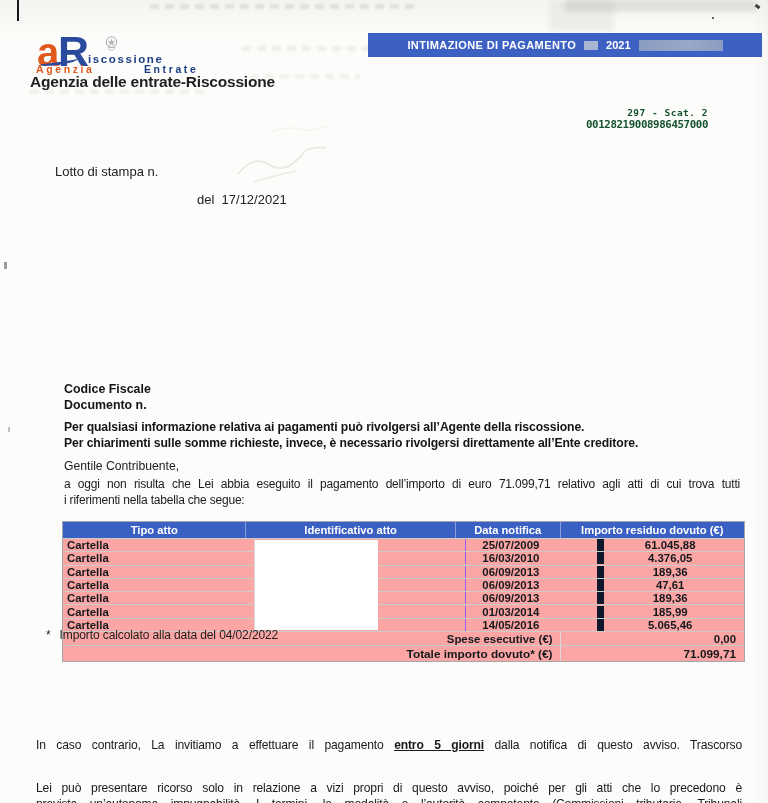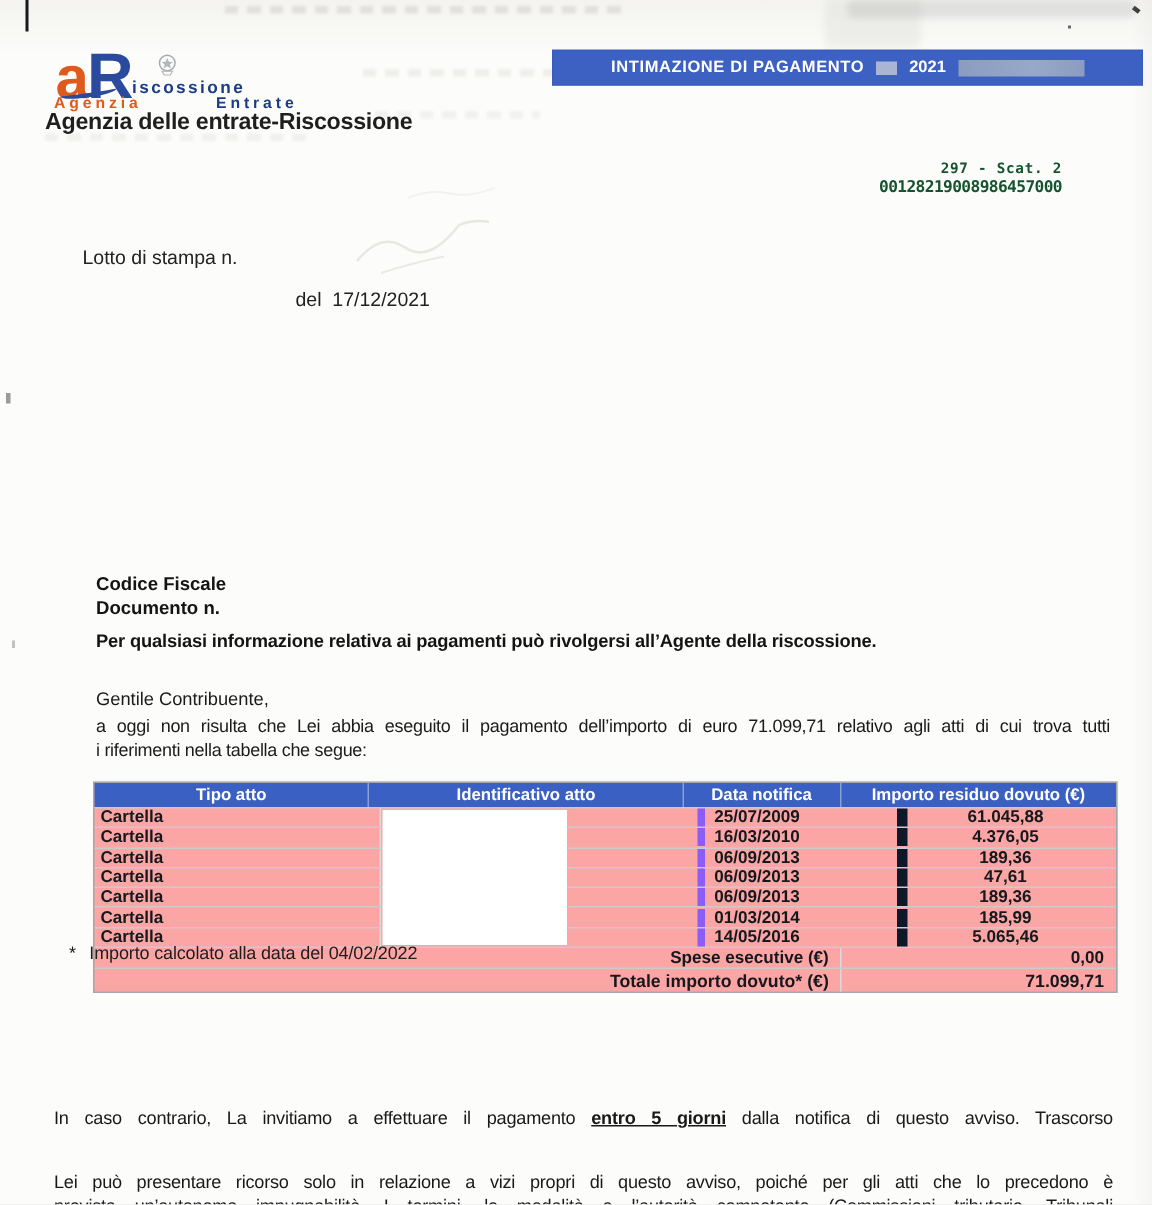--- a/index.html
+++ b/index.html
@@ -68,21 +68,21 @@
   .thead{display:flex;background:#3b60c3;color:#fff;height:16px;align-items:center;font-size:11.2px;}
   .th{text-align:center;}
   .c1{width:183px;} .c2{width:210px;} .c3{width:105px;} .c4{width:185px;}
   .thead .c2,.thead .c3,.thead .c4{border-left:1px solid rgba(255,255,255,.4);height:100%;
         display:flex;align-items:center;justify-content:center;}
   .thead .c1{display:flex;align-items:center;justify-content:center;height:100%;}
   .trow{display:flex;height:13.3px;border-top:1px solid #cbcbcb;align-items:center;gap:48px;}
   .td1{padding-left:4px;}
   .td2{border-left:1px solid #dadada;height:100%;display:flex;align-items:center;padding-left:4px;}
   .idmark{display:inline-block;width:2px;height:7px;background:#3a3f46;}
-  .td3{border-left:5px solid #8b5cf6;text-align:center;padding-right:10px;}
+  .td3{border-left:1px solid #8b5cf6;text-align:right;padding-right:10px;}
   .td4{border-left:7px solid #0f172a;text-align:center;padding-right:8px;}
   .redaction{position:absolute;left:192px;top:18px;width:123px;height:90px;background:#ffffff;z-index:5;}
   .tot{display:flex;border-top:1px solid #cbcbcb;height:14px;align-items:center;}
   .tot2{height:16px;font-size:11.8px;}
   .totlabel{width:498px;text-align:right;padding-right:7px;}
   .totval{width:185px;text-align:right;padding-right:8px;border-left:1px solid #dadada;height:100%;
         display:flex;align-items:center;justify-content:flex-end;}
 
   .footnote{left:46px;top:628px;font-size:12px;color:#1d1d1d;letter-spacing:-0.1px;}
   .footnote .star{margin-right:9px;}
@@ -147,20 +147,21 @@
     <span class="del">del  17/12/2021</span>
   </div>
 
   <div class="abs ids">
     <div>Codice Fiscale</div>
     <div>Documento n.</div>
   </div>
 
   <div class="abs infoblock">
     <div>Per qualsiasi informazione relativa ai pagamenti può rivolgersi all’Agente della riscossione.</div>
+    <div>Per chiarimenti sulle somme richieste, invece, è necessario rivolgersi direttamente all’Ente creditore.</div>
   </div>
 
   <div class="abs salut">Gentile Contribuente,</div>
   <div class="abs intro">
     <div class="jl">a oggi non risulta che Lei abbia eseguito il pagamento dell’importo di euro 71.099,71 relativo agli atti di cui trova tutti</div>
     <div>i riferimenti nella tabella che segue:</div>
   </div>
 
   <div class="abs dtable">
     <div class="thead">

